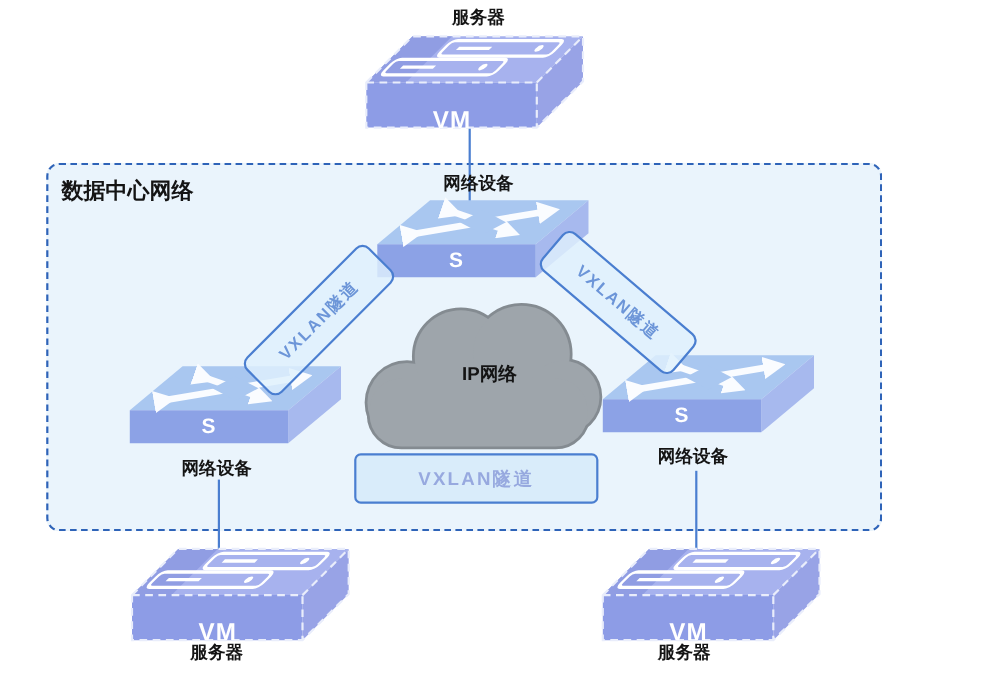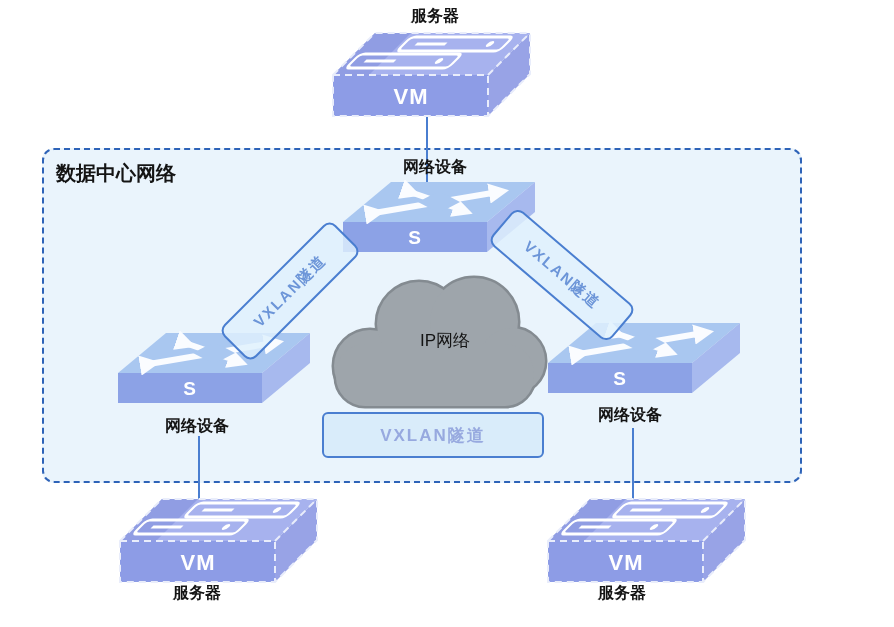--- a/index.html
+++ b/index.html
@@ -30,25 +30,25 @@
   .sw-left    { left:118px; top:333px; width:192px; height:70px; }
   .sw-right   { left:548px; top:323px; width:192px; height:70px; }
   .vm-bleft   { left:120px; top:499px; width:197px; height:83px; }
   .vm-bright  { left:548px; top:499px; width:197px; height:83px; }
   .cloud-node { left:322px; top:266px; width:225px; height:150px; z-index:5; }
 
   .face-label {
     position:absolute; transform:translate(-50%,-50%);
     color:#FFFFFF; font-weight:bold; letter-spacing:1px; text-align:center;
   }
-  .vm-label { left:78px; top:64px; font-size:22px; }
+  .vm-label { left:78px; top:76px; font-size:22px; }
   .s-label  { left:72px; top:56px; font-size:19px; }
   .cloud-label {
     position:absolute; left:50%; top:74px; transform:translate(-50%,-50%);
-    color:#141414; font-weight:normal; font-size:17px; white-space:nowrap;padding-left:21px;
+    color:#141414; font-weight:bold; font-size:17px; white-space:nowrap;padding-left:21px;
   }
 
   
   .caption {
     position:absolute; transform:translateX(-50%); z-index:6;
     font-size:16px; font-weight:bold; color:#141414; white-space:nowrap;
   }
   .cap-server-top    { left:435px; top:6px;  }
   .cap-device-top    { left:435px; top:157px; }
   .cap-device-left   { left:197px; top:416px; }

